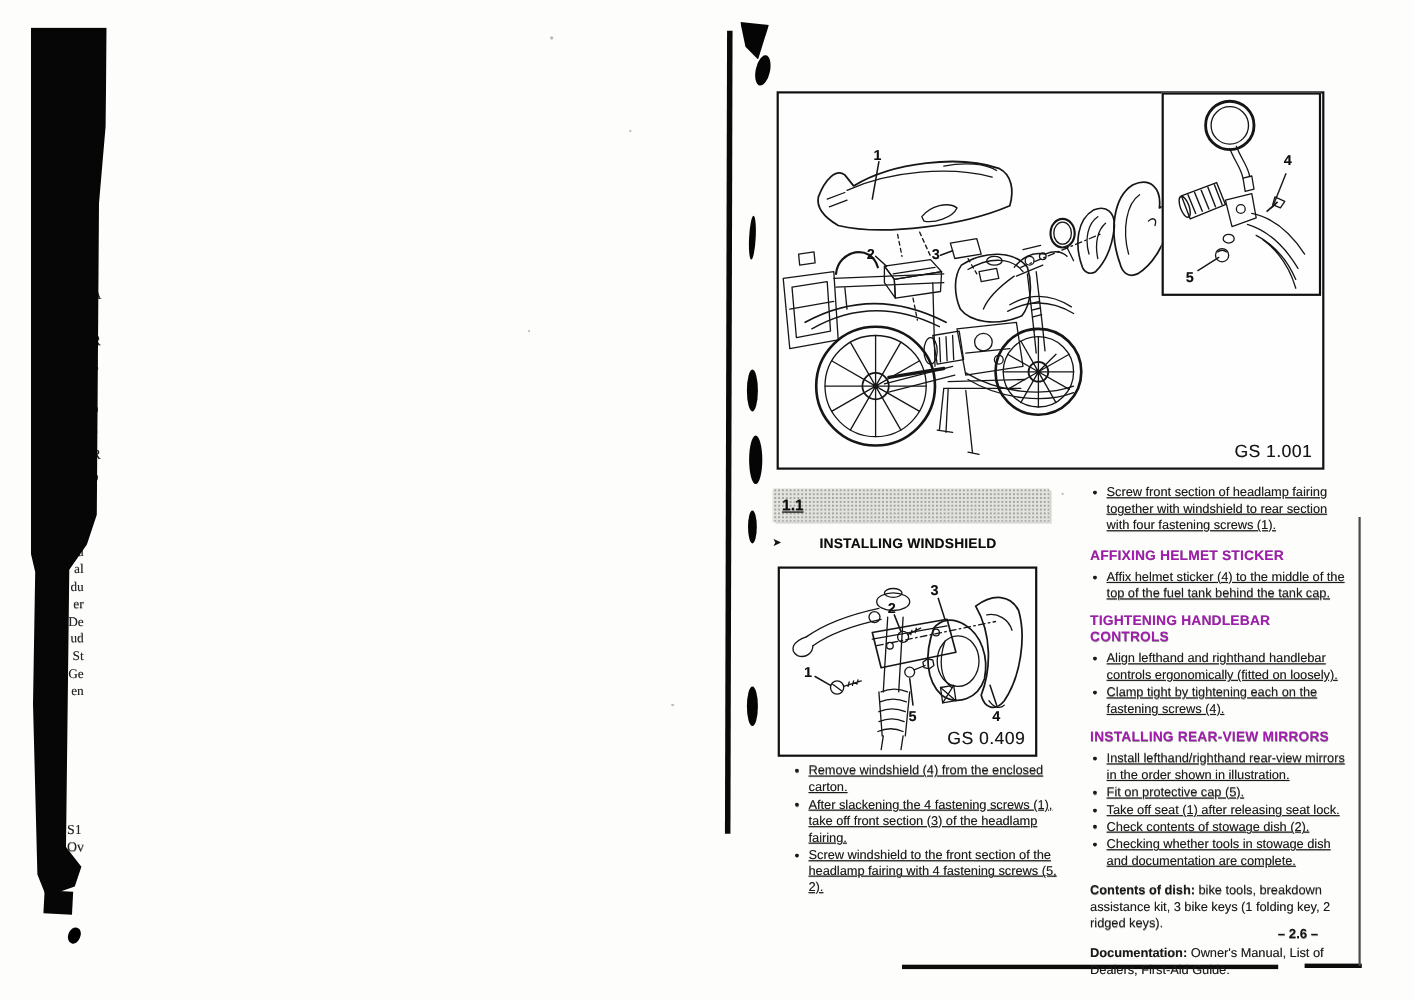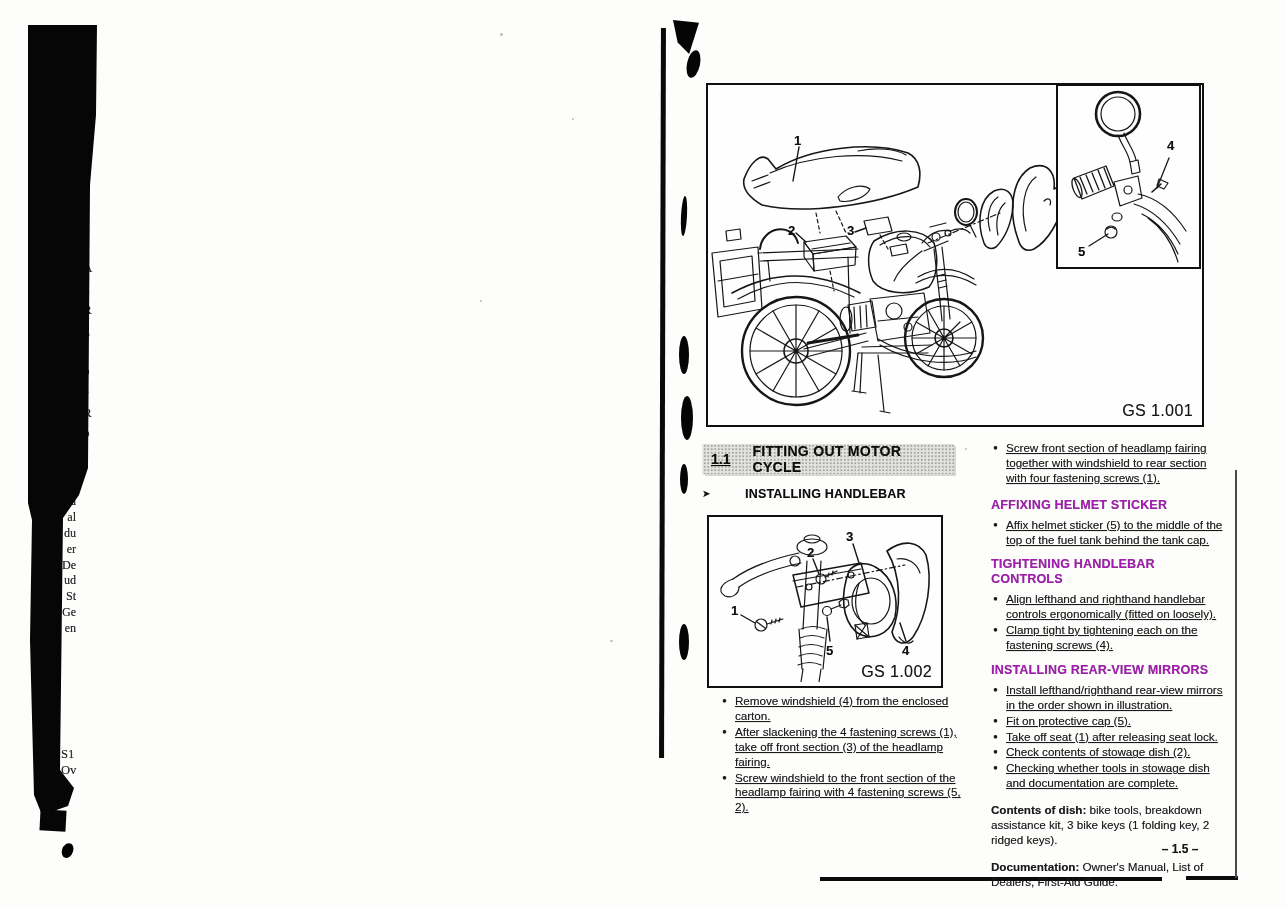--- a/index.html
+++ b/index.html
@@ -254,25 +254,24 @@
       </svg>
       <div class="callout" style="left:109px;top:52px;">4</div>
       <div class="callout" style="left:20px;top:158px;">5</div>
     </div>
 
     <div class="figlabel">GS 1.001</div>
   </div>
 
   <div class="abs secbar">
     <span class="secnum">1.1</span>
-    <span class="sectitle">FITTING OUT MOTOR CYCLE</span>
   </div>
 
   <div class="abs pointer">➤</div>
-  <div class="abs subhead">INSTALLING HANDLEBAR</div>
+  <div class="abs subhead">INSTALLING WINDSHIELD</div>
 
   <div class="abs figbox fig2">
     <svg class="art" width="228" height="165" viewBox="0 0 228 165">
       <g class="ln">
         <ellipse cx="103" cy="30" rx="15" ry="8"></ellipse>
         <ellipse cx="103" cy="22" rx="8" ry="4"></ellipse>
         <path d="M90,36 C 62,42 38,52 24,62 M92,46 C 64,52 44,60 30,70"></path>
         <path d="M24,62 C 12,66 8,74 16,79 C 24,82 30,76 30,70"></path>
         <circle cx="86" cy="44" r="5"></circle>
         <path d="M98,44 L94,112 M112,44 L108,112"></path>
@@ -309,21 +308,21 @@
         <path d="M188,42 C 198,40 208,46 211,56"></path>
         <path d="M190,120 C 194,126 200,128 204,124"></path>
         <path d="M197,124 L191,106" stroke-width="1.4"></path>
       </g>
     </svg>
     <div class="callout" style="left:22px;top:86px;">1</div>
     <div class="callout" style="left:98px;top:28px;">2</div>
     <div class="callout" style="left:137px;top:12px;">3</div>
     <div class="callout" style="left:193px;top:126px;">4</div>
     <div class="callout" style="left:117px;top:126px;">5</div>
-    <div class="figlabel">GS 1.002</div>
+    <div class="figlabel">GS 0.409</div>
   </div>
 
   <div class="abs col lcol">
     <div class="bullet">
       <span class="dot">●</span>
       <span class="btxt">Remove windshield (4) from the enclosed carton.</span>
     </div>
     <div class="bullet">
       <span class="dot">●</span>
       <span class="btxt">After slackening the 4 fastening screws (1), take off front section (3) of the headlamp fairing.</span>
@@ -336,21 +335,21 @@
 
   <div class="abs col rcol">
     <div class="bullet">
       <span class="dot">●</span>
       <span class="btxt">Screw front section of headlamp fairing together with windshield to rear section with four fastening screws (1).</span>
     </div>
 
     <div class="h2 first">AFFIXING HELMET STICKER</div>
     <div class="bullet">
       <span class="dot">●</span>
-      <span class="btxt">Affix helmet sticker (5) to the middle of the top of the fuel tank behind the tank cap.</span>
+      <span class="btxt">Affix helmet sticker (4) to the middle of the top of the fuel tank behind the tank cap.</span>
     </div>
 
     <div class="h2">TIGHTENING HANDLEBAR CONTROLS</div>
     <div class="bullet">
       <span class="dot">●</span>
       <span class="btxt">Align lefthand and righthand handlebar controls ergonomically (fitted on loosely).</span>
     </div>
     <div class="bullet">
       <span class="dot">●</span>
       <span class="btxt">Clamp tight by tightening each on the fastening screws (4).</span>
@@ -375,18 +374,18 @@
     </div>
     <div class="bullet">
       <span class="dot">●</span>
       <span class="btxt">Checking whether tools in stowage dish and documentation are complete.</span>
     </div>
 
     <p class="note"><b>Contents of dish:</b><span> bike tools, breakdown assistance kit, 3 bike keys (1 folding key, 2 ridged keys).</span></p>
     <p class="note"><b>Documentation:</b><span> Owner's Manual, List of Dealers, First-Aid Guide.</span></p>
   </div>
 
-  <div class="abs pagenum">– 1.5 –</div>
+  <div class="abs pagenum">– 2.6 –</div>
   <div class="abs botline1"></div>
   <div class="abs botline2"></div>
   <div class="abs edgeline"></div>
 
 </div>
 
 </body></html>

